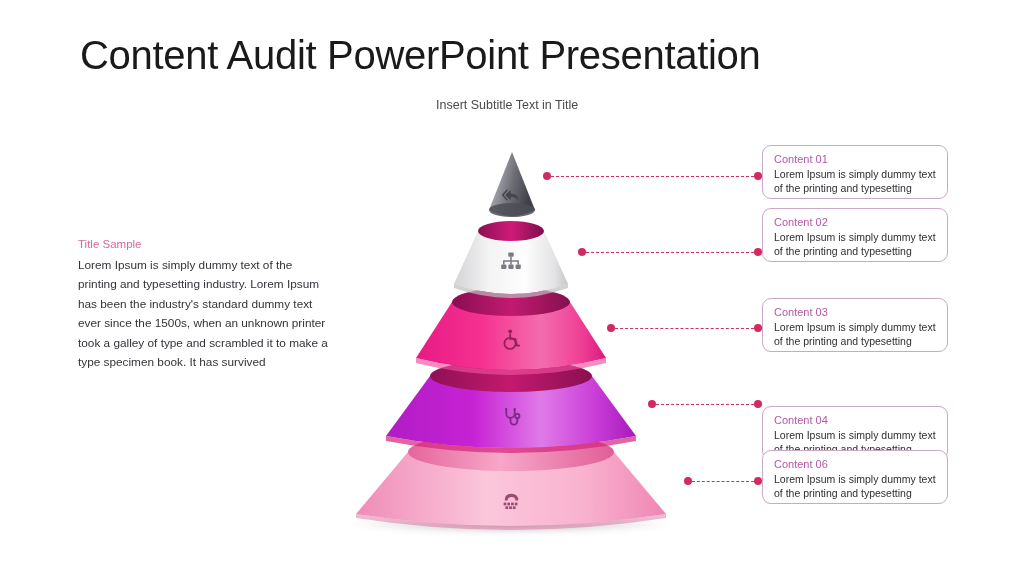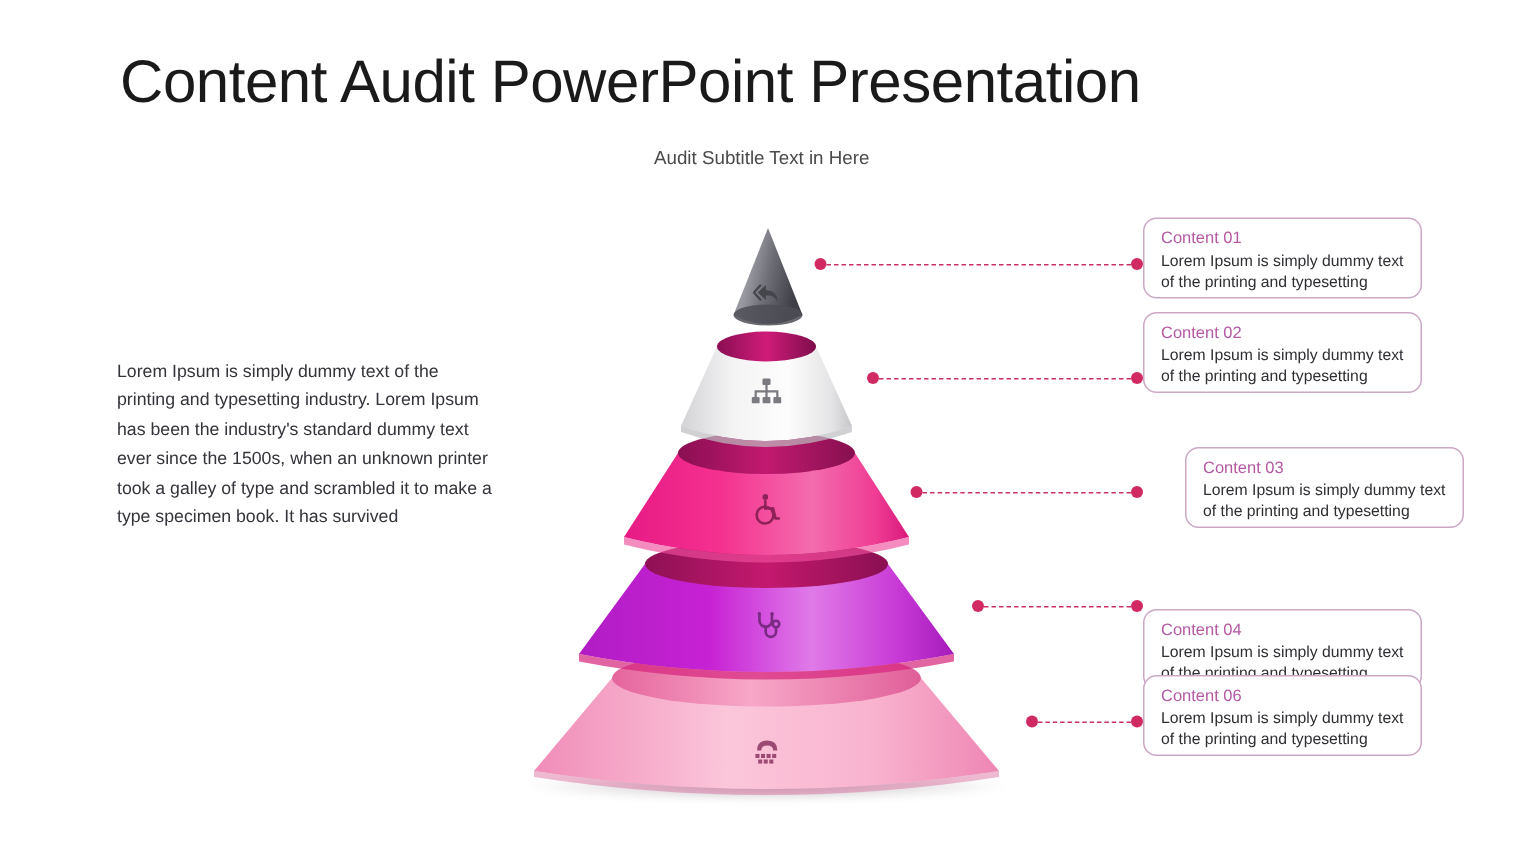--- a/index.html
+++ b/index.html
@@ -33,21 +33,21 @@
   .card {
     position:absolute; width:186px; height:54px;
     border:1px solid #cba8c4; border-radius:9px;
     background:#fff; padding:7px 10px 0 11px;
   }
   .card-title { font-size:11px; color:#b459a3; margin-bottom:2px; }
   .card-body  { font-size:10.5px; color:#2e2e33; line-height:1.35; }
 
   .card-1 { left:762px; top:145px; }
   .card-2 { left:762px; top:208px; }
-  .card-3 { left:762px; top:298px;margin-left:28px; }
+  .card-3 { left:762px; top:298px; }
   .card-4 { left:762px; top:374px;margin-top:32px; }
   .card-5 { left:762px; top:450px; }
 
   
   .conn { position:absolute; height:10px; display:flex; align-items:center; }
   .conn .dash {
     flex:1; height:0;
     border-top:1px dashed #c9315e;
   }
   .conn .dot {
@@ -78,23 +78,24 @@
     filter:blur(2px);
   }
 </style>
 </head>
 <body>
 
 <div class="slide">
 
   <div class="slide-title">Content Audit PowerPoint Presentation</div>
 
-  <div class="slide-subtitle">Audit Subtitle Text in Here</div>
+  <div class="slide-subtitle">Insert Subtitle Text in Title</div>
 
   <div class="left-block">
+    <div class="left-title">Title Sample</div>
     <div class="left-body">Lorem Ipsum is simply dummy text of the printing and typesetting industry. Lorem Ipsum has been the industry's standard dummy text ever since the 1500s, when an unknown printer took a galley of type and scrambled it to make a type specimen book. It has survived</div>
   </div>
 
   <div class="pyramid">
 
     <div class="ground-shadow"></div>
 
     <div class="tier" style="left:18px; top:300px;">
       <svg width="326" height="92" viewBox="0 0 326 92">
         <defs>

